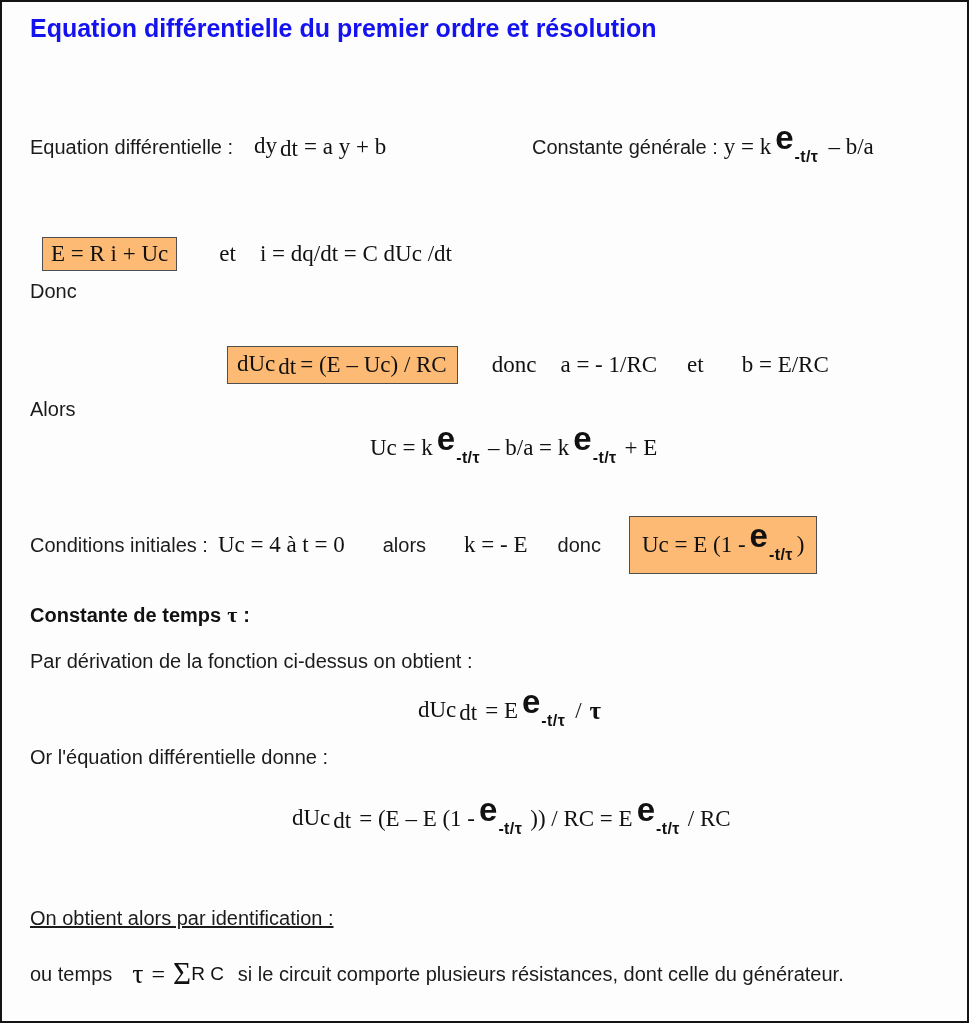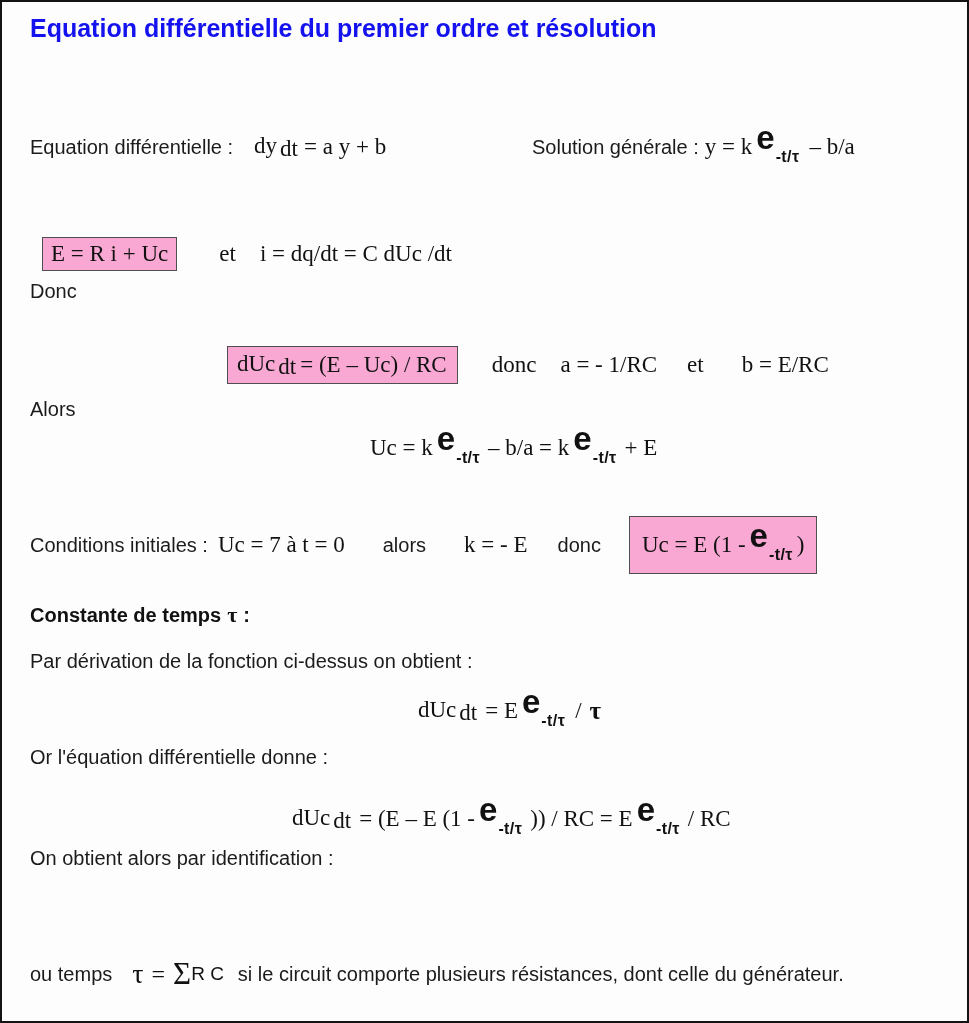--- a/index.html
+++ b/index.html
@@ -21,21 +21,21 @@
         font-family:"Liberation Serif","DejaVu Serif",serif;font-size:23px;line-height:1.05;color:#111;}
   .frac .num{padding:0 3px 2px;}
   .frac .den{padding-top:4px;}
   .frac .bar{align-self:stretch;height:2px;background:#000;}
   .frac.thick .bar{height:3px;}
   
   .exp{display:inline-flex;align-items:flex-start;line-height:1;margin:0 4px;}
   .exp-base{font-family:"Liberation Sans",sans-serif;font-weight:700;font-size:33px;line-height:.78;color:#111;}
   .exp-sup{font-family:"Liberation Sans",sans-serif;font-weight:700;font-size:16px;position:relative;top:-4px;margin-left:1px;letter-spacing:.4px;color:#111;margin-top:28px;}
   
-  .boxed{display:inline-flex;align-items:center;border:1.5px solid #4f4f4f;background:#f9a8d4;padding:3px 8px;}
+  .boxed{display:inline-flex;align-items:center;border:1.5px solid #4f4f4f;background:#fdba74;padding:3px 8px;}
   .boxed-frac{padding:4px 10px 4px 6px;}
   .boxed-big{padding:6px 12px;}
   .box-result{font-family:"Liberation Serif","DejaVu Serif",serif;font-size:29px;color:#111;padding:2px 12px;}
   
   .tau-head{font-family:"Liberation Serif","DejaVu Serif",serif;font-weight:700;font-size:22px;margin:0 6px;color:#111;}
   .tau-bold{font-family:"Liberation Serif","DejaVu Serif",serif;font-weight:700;font-size:25px;color:#111;}
   .enc-tau{font-family:"Liberation Serif","DejaVu Serif",serif;font-size:28px;color:#111;}
   .enc-eq{font-family:"Liberation Serif","DejaVu Serif",serif;font-size:24px;color:#111;}
   .enc-sigma{font-family:"Liberation Serif","DejaVu Serif",serif;font-size:31px;color:#111;}
   .enc-rc{font-family:"Liberation Sans",sans-serif;font-size:19px;color:#111;}
@@ -52,42 +52,42 @@
   #row-donc{top:278px;left:28px;}
   #row-rc-eq{top:324px;left:225px;height:78px;}
   #row-alors{top:396px;left:28px;}
   #row-uc-sol{top:420px;left:368px;height:52px;}
   #row-cond{top:510px;left:28px;height:66px;}
   #row-tau-head{top:600px;left:28px;}
   #row-deriv-label{top:648px;left:28px;}
   #row-deriv-eq{top:672px;left:413px;height:74px;}
   #row-or-label{top:744px;left:28px;}
   #row-ident-eq{top:778px;left:287px;height:78px;}
-  #row-ident{top:828px;left:28px;height:56px;}
+  #row-ident{top:888px;left:28px;height:56px;text-decoration:underline;}
   #row-encore{top:944px;left:28px;height:56px;}
 </style>
 </head>
 <body>
 
 <div class="page">
 
   <div class="page-title">Equation différentielle du premier ordre et résolution</div>
 
   <div class="row" id="row-general-left">
     <span class="sans">Equation différentielle :</span>
     <span class="frac ml18">
       <span class="num">dy</span>
       <span class="bar"></span>
       <span class="den">dt</span>
     </span>
     <span class="serif ml6">= a y + b</span>
   </div>
 
   <div class="row" id="row-general-right">
-    <span class="sans">Solution générale : </span>
+    <span class="sans">Constante générale : </span>
     <span class="serif ml6">y = k</span>
     <span class="exp">
       <span class="exp-base">e</span>
       <span class="exp-sup">-t/τ</span>
     </span>
     <span class="serif ml6">– b/a</span>
   </div>
 
   <div class="row" id="row-adapt">
     <span class="boxed serif ml12">E = R i + Uc</span>
@@ -127,21 +127,21 @@
     <span class="serif ml4">– b/a = k</span>
     <span class="exp">
       <span class="exp-base">e</span>
       <span class="exp-sup">-t/τ</span>
     </span>
     <span class="serif ml4">+ E</span>
   </div>
 
   <div class="row" id="row-cond">
     <span class="sans">Conditions initiales :</span>
-    <span class="serif ml10">Uc = 7 à t = 0</span>
+    <span class="serif ml10">Uc = 4 à t = 0</span>
     <span class="sans ml38">alors</span>
     <span class="serif ml38">k = - E</span>
     <span class="sans ml30">donc</span>
     <span class="boxed boxed-big ml28">
       <span class="serif">Uc = E (1 -</span>
       <span class="exp">
         <span class="exp-base">e</span>
         <span class="exp-sup">-t/τ</span>
       </span>
       <span class="serif">)</span>

